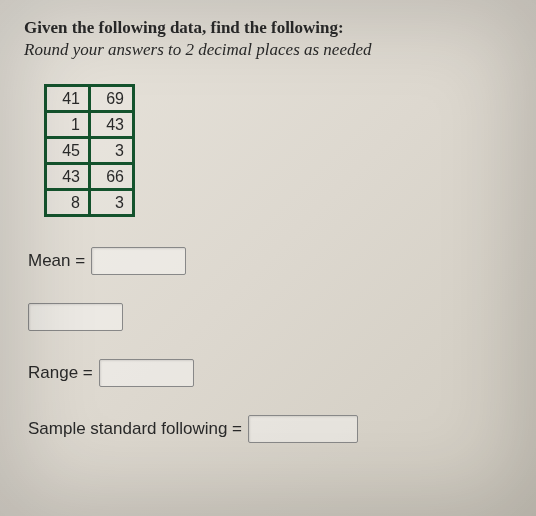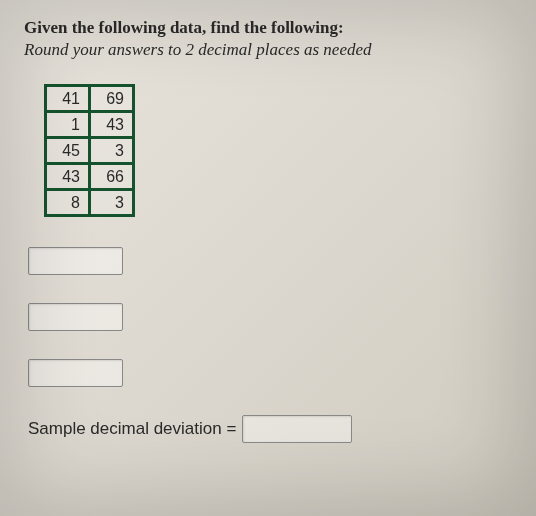--- a/index.html
+++ b/index.html
@@ -98,29 +98,31 @@
     <td>66</td>
   </tr>
   <tr>
     <td>8</td>
     <td>3</td>
   </tr>
 </tbody>
   </table>
 
 <div class="answer-row">
+  <span class="answer-label">Mean =</span>
   <input class="answer-input" type="text" value="" style="">
 </div>
 
 <div class="answer-row">
   <input class="answer-input" type="text" value="" style="">
 </div>
 
 <div class="answer-row">
+  <span class="answer-label">Range =</span>
   <input class="answer-input" type="text" value="" style="">
 </div>
 
 <div class="answer-row">
-  <span class="answer-label">Sample decimal deviation =</span>
+  <span class="answer-label">Sample standard following =</span>
   <input class="answer-input answer-input-wide" type="text" value="" style="">
 </div>
 
 <div class="vignette"></div>
 
 </body></html>

